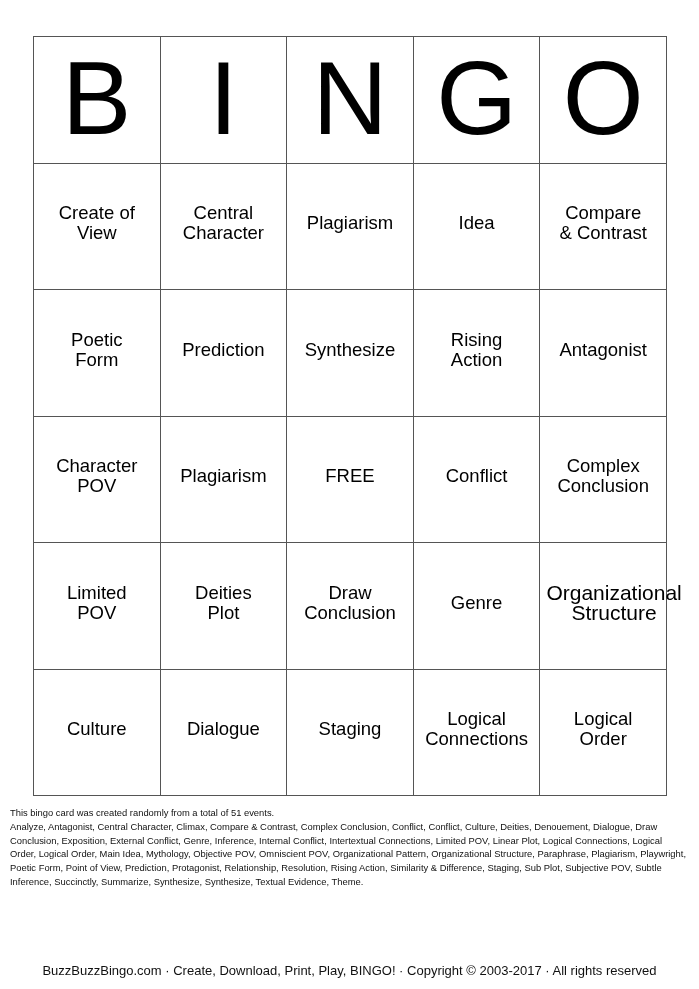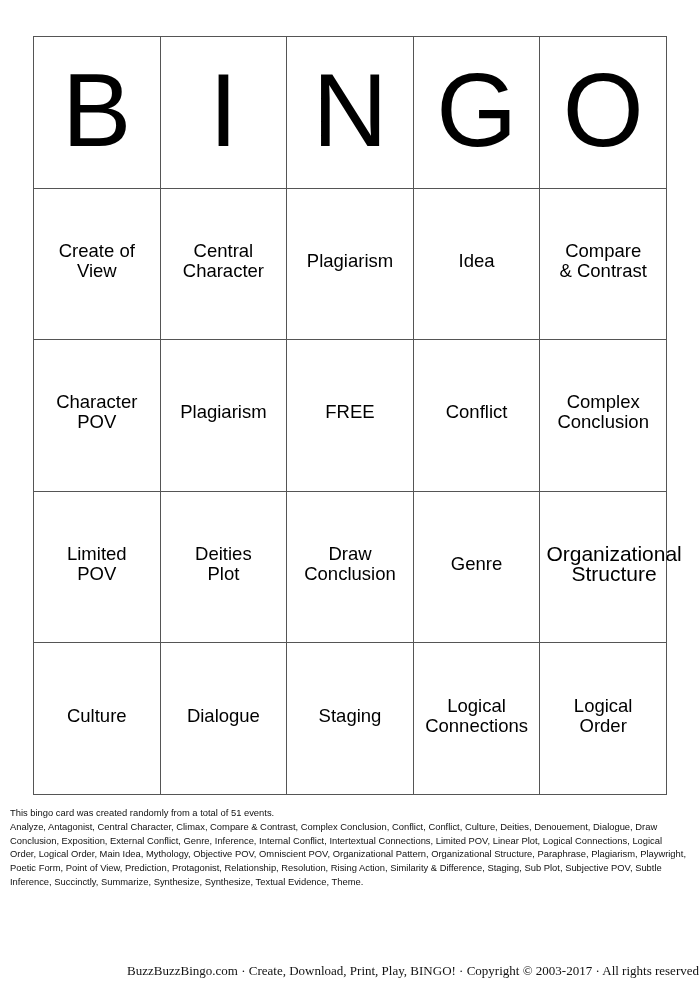--- a/index.html
+++ b/index.html
@@ -65,24 +65,23 @@
       width: 680px;
       font-size: 9.4px;
       line-height: 13.8px;
       color: #111;
     }
     .footer {
       position: absolute;
       left: 0;
       top: 963px;
       width: 699px;
-      text-align: right;
+      text-align: center;
       font-size: 13px;
       color: #111;
-      font-family: Liberation Serif, serif;
     }
   </style>
 </head>
 <body>
 
 <table class="card">
   <tbody>
       <tr>
     <td class="header-cell"><span>B</span></td>
     <td class="header-cell"><span>I</span></td>
@@ -92,20 +91,29 @@
   </tr>
   <tr>
     <td class="square"><span>Create of
 View</span></td>
     <td class="square"><span>Central
 Character</span></td>
     <td class="square"><span>Plagiarism</span></td>
     <td class="square"><span>Idea</span></td>
     <td class="square"><span>Compare
 &amp; Contrast</span></td>
+  </tr>
+  <tr>
+    <td class="square"><span>Poetic
+Form</span></td>
+    <td class="square"><span>Prediction</span></td>
+    <td class="square"><span>Synthesize</span></td>
+    <td class="square"><span>Rising
+Action</span></td>
+    <td class="square"><span>Antagonist</span></td>
   </tr>
   <tr>
     <td class="square"><span>Character
 POV</span></td>
     <td class="square"><span>Plagiarism</span></td>
     <td class="square"><span>FREE</span></td>
     <td class="square"><span>Conflict</span></td>
     <td class="square"><span>Complex
 Conclusion</span></td>
   </tr>

